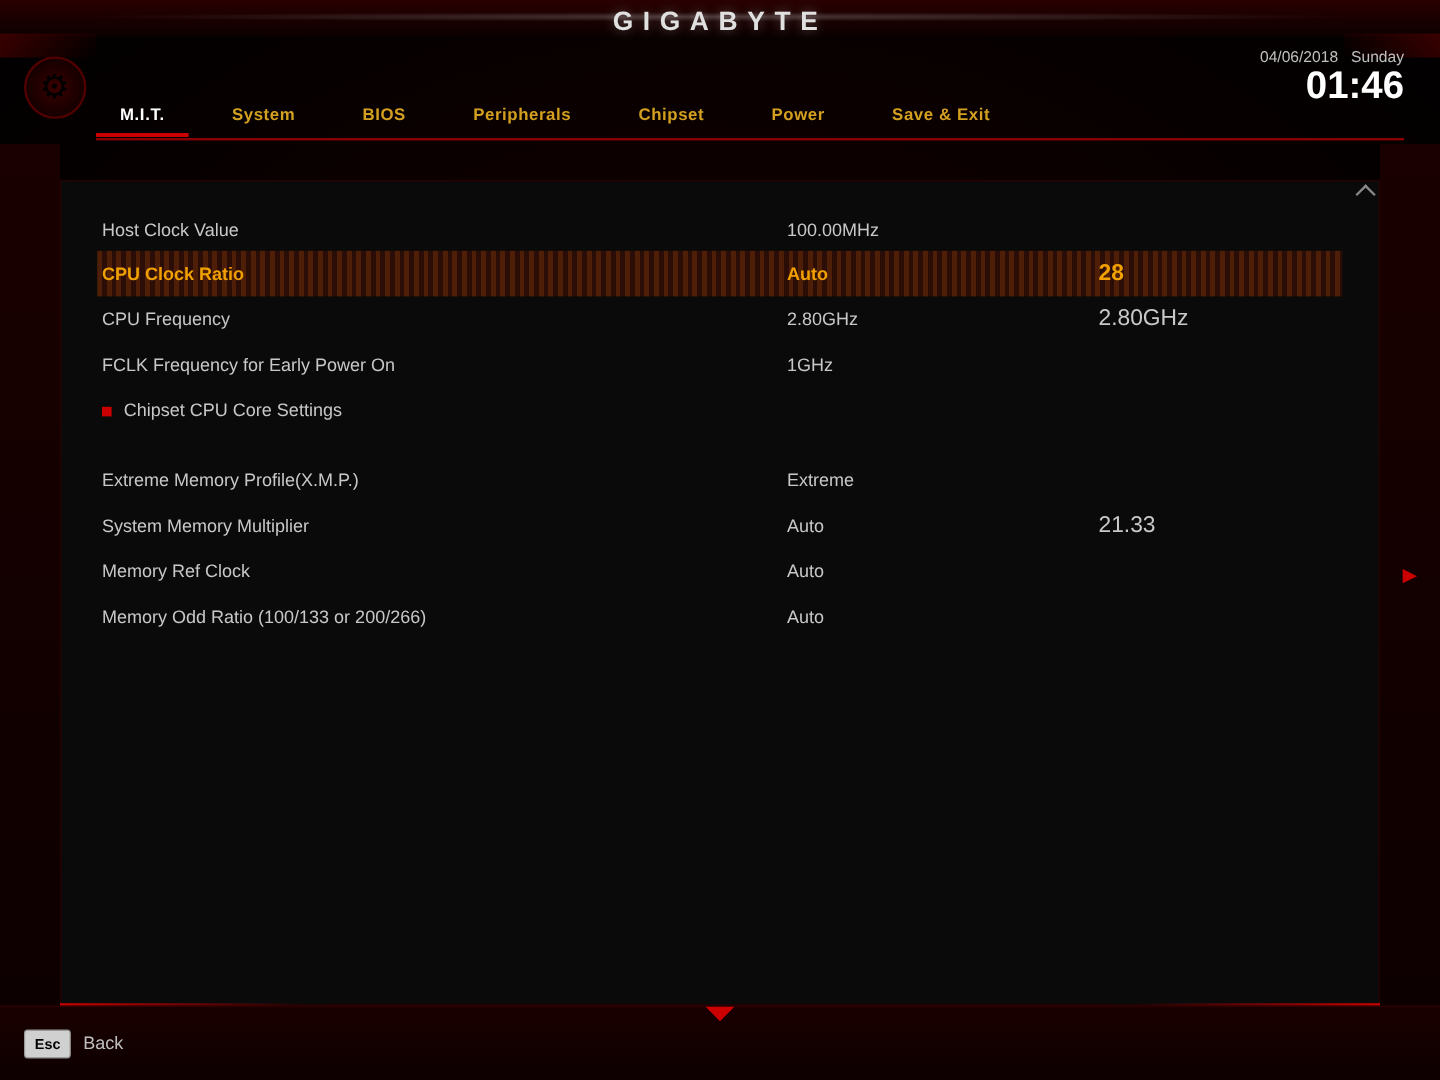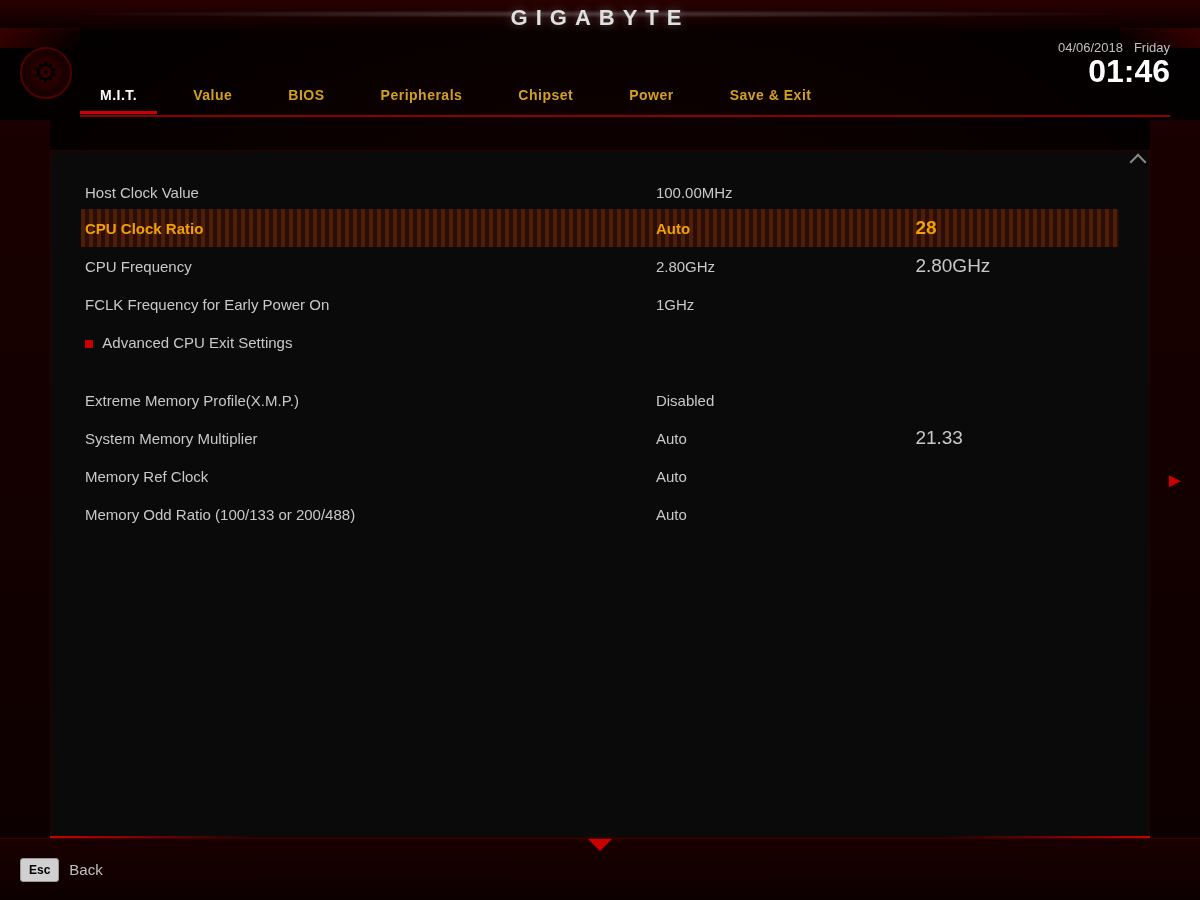--- a/index.html
+++ b/index.html
@@ -417,28 +417,28 @@
   </div>
 
   <div class="gear-container">
     <div class="gear-circle">⚙</div>
   </div>
 
   <div class="datetime">
     <span class="date-text">
       <span>04/06/2018</span>
       &nbsp;
-      <span>Friday</span>
+      <span>Sunday</span>
     </span>
     <span class="time-text">01:46</span>
   </div>
 
   <nav class="nav-tabs">
     <div class="nav-tab active">M.I.T.</div>
-    <div class="nav-tab">Value</div>
+    <div class="nav-tab">System</div>
     <div class="nav-tab">BIOS</div>
     <div class="nav-tab">Peripherals</div>
     <div class="nav-tab">Chipset</div>
     <div class="nav-tab">Power</div>
     <div class="nav-tab">Save &amp; Exit</div>
   </nav>
 </div>
 
 <div class="left-panel"></div>
 
@@ -473,50 +473,50 @@
 
       <tr class="settings-row">
         <td class="col-name">FCLK Frequency for Early Power On</td>
         <td class="col-value">1GHz</td>
         <td class="col-value2"></td>
       </tr>
 
       <tr class="settings-row">
         <td class="col-name">
           <span class="red-square"></span>
-          <span>Advanced CPU Exit Settings</span>
+          <span>Chipset CPU Core Settings</span>
         </td>
         <td class="col-value"></td>
         <td class="col-value2"></td>
       </tr>
 
       <tr class="separator-row">
         <td colspan="3"></td>
       </tr>
 
       <tr class="settings-row">
         <td class="col-name">Extreme Memory Profile(X.M.P.)</td>
-        <td class="col-value">Disabled</td>
+        <td class="col-value">Extreme</td>
         <td class="col-value2"></td>
       </tr>
 
       <tr class="settings-row">
         <td class="col-name">System Memory Multiplier</td>
         <td class="col-value">Auto</td>
         <td class="col-value2 normal">21.33</td>
       </tr>
 
       <tr class="settings-row">
         <td class="col-name">Memory Ref Clock</td>
         <td class="col-value">Auto</td>
         <td class="col-value2"></td>
       </tr>
 
       <tr class="settings-row">
-        <td class="col-name">Memory Odd Ratio (100/133 or 200/488)</td>
+        <td class="col-name">Memory Odd Ratio (100/133 or 200/266)</td>
         <td class="col-value">Auto</td>
         <td class="col-value2"></td>
       </tr>
 
     </tbody>
       </table>
   </div>
 </div>
 
 <div class="bottom-left-deco"></div>

